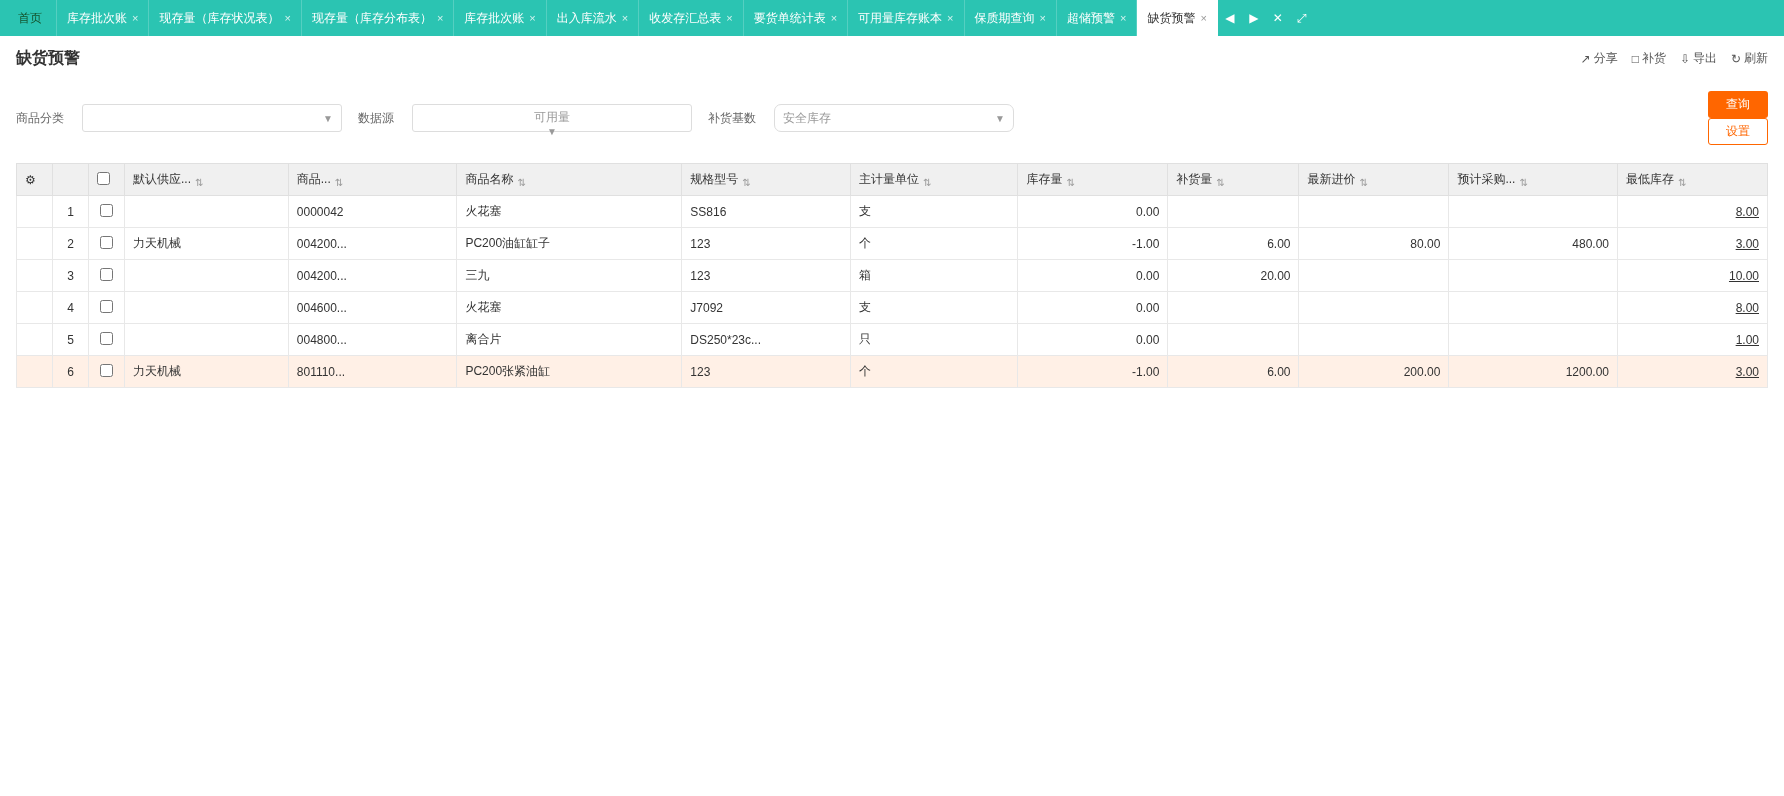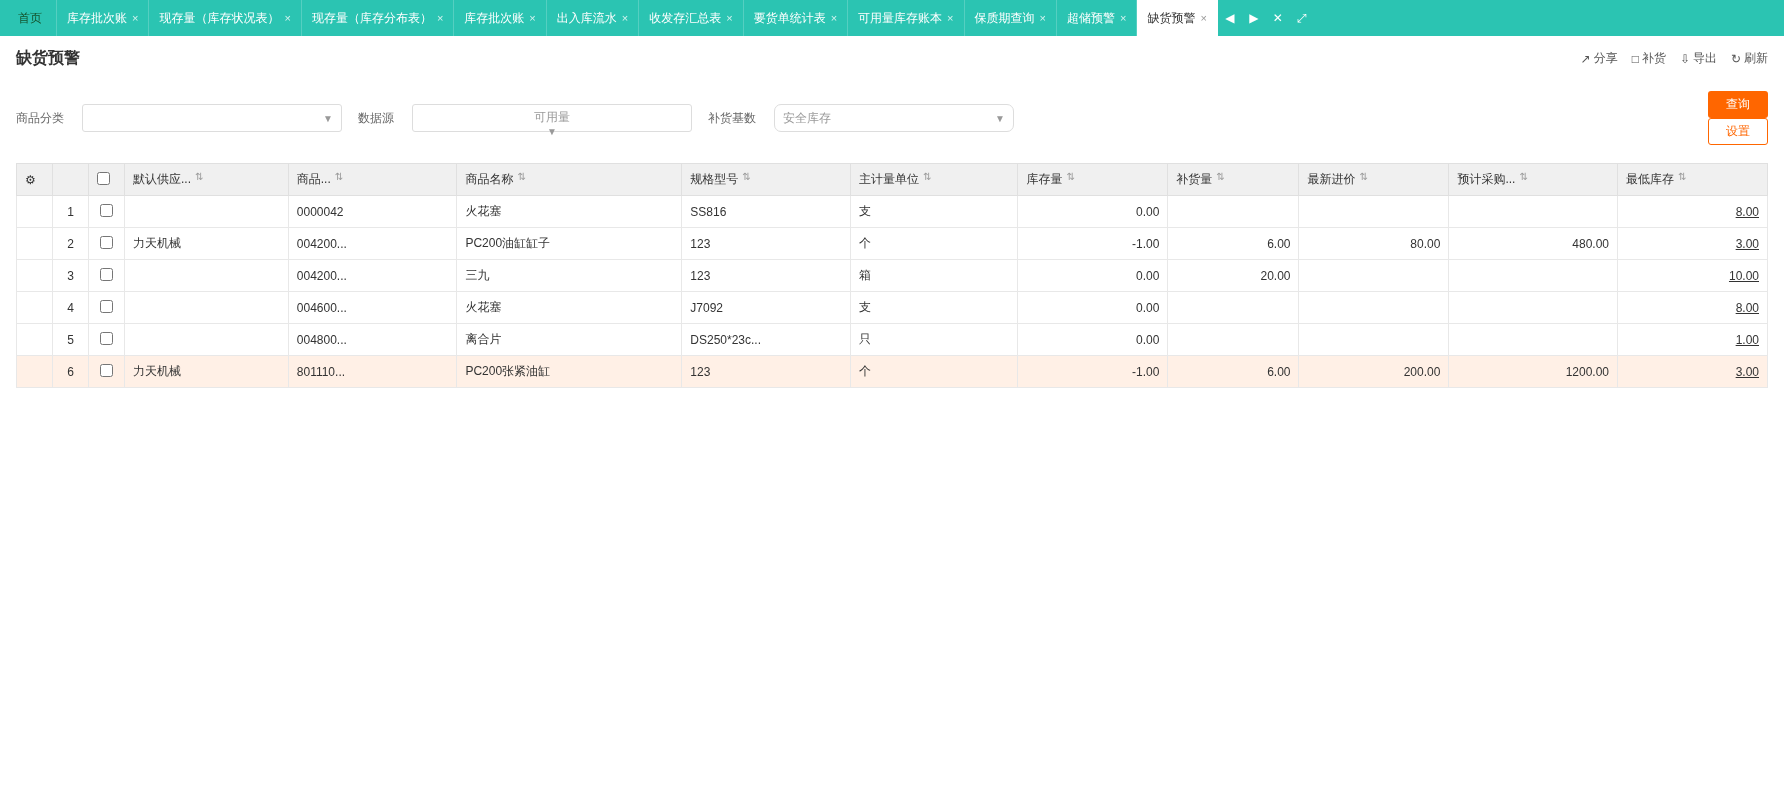--- a/index.html
+++ b/index.html
@@ -170,21 +170,21 @@
     }
     .data-table td {
       border: 1px solid #e8e8e8;
       padding: 7px 8px;
       color: #333;
     }
     .data-table tr.highlighted td { background: #fff0e6; }
 
     .th-sort {
       display: flex;
-      align-items: flex-start;
+      align-items: flex-end;
       gap: 4px;
       cursor: pointer;
     }
     .sort-icon { font-size: 10px; color: #999; }
 
     .gear-cell {
       text-align: center;
       width: 36px;
     }
     .row-num {

